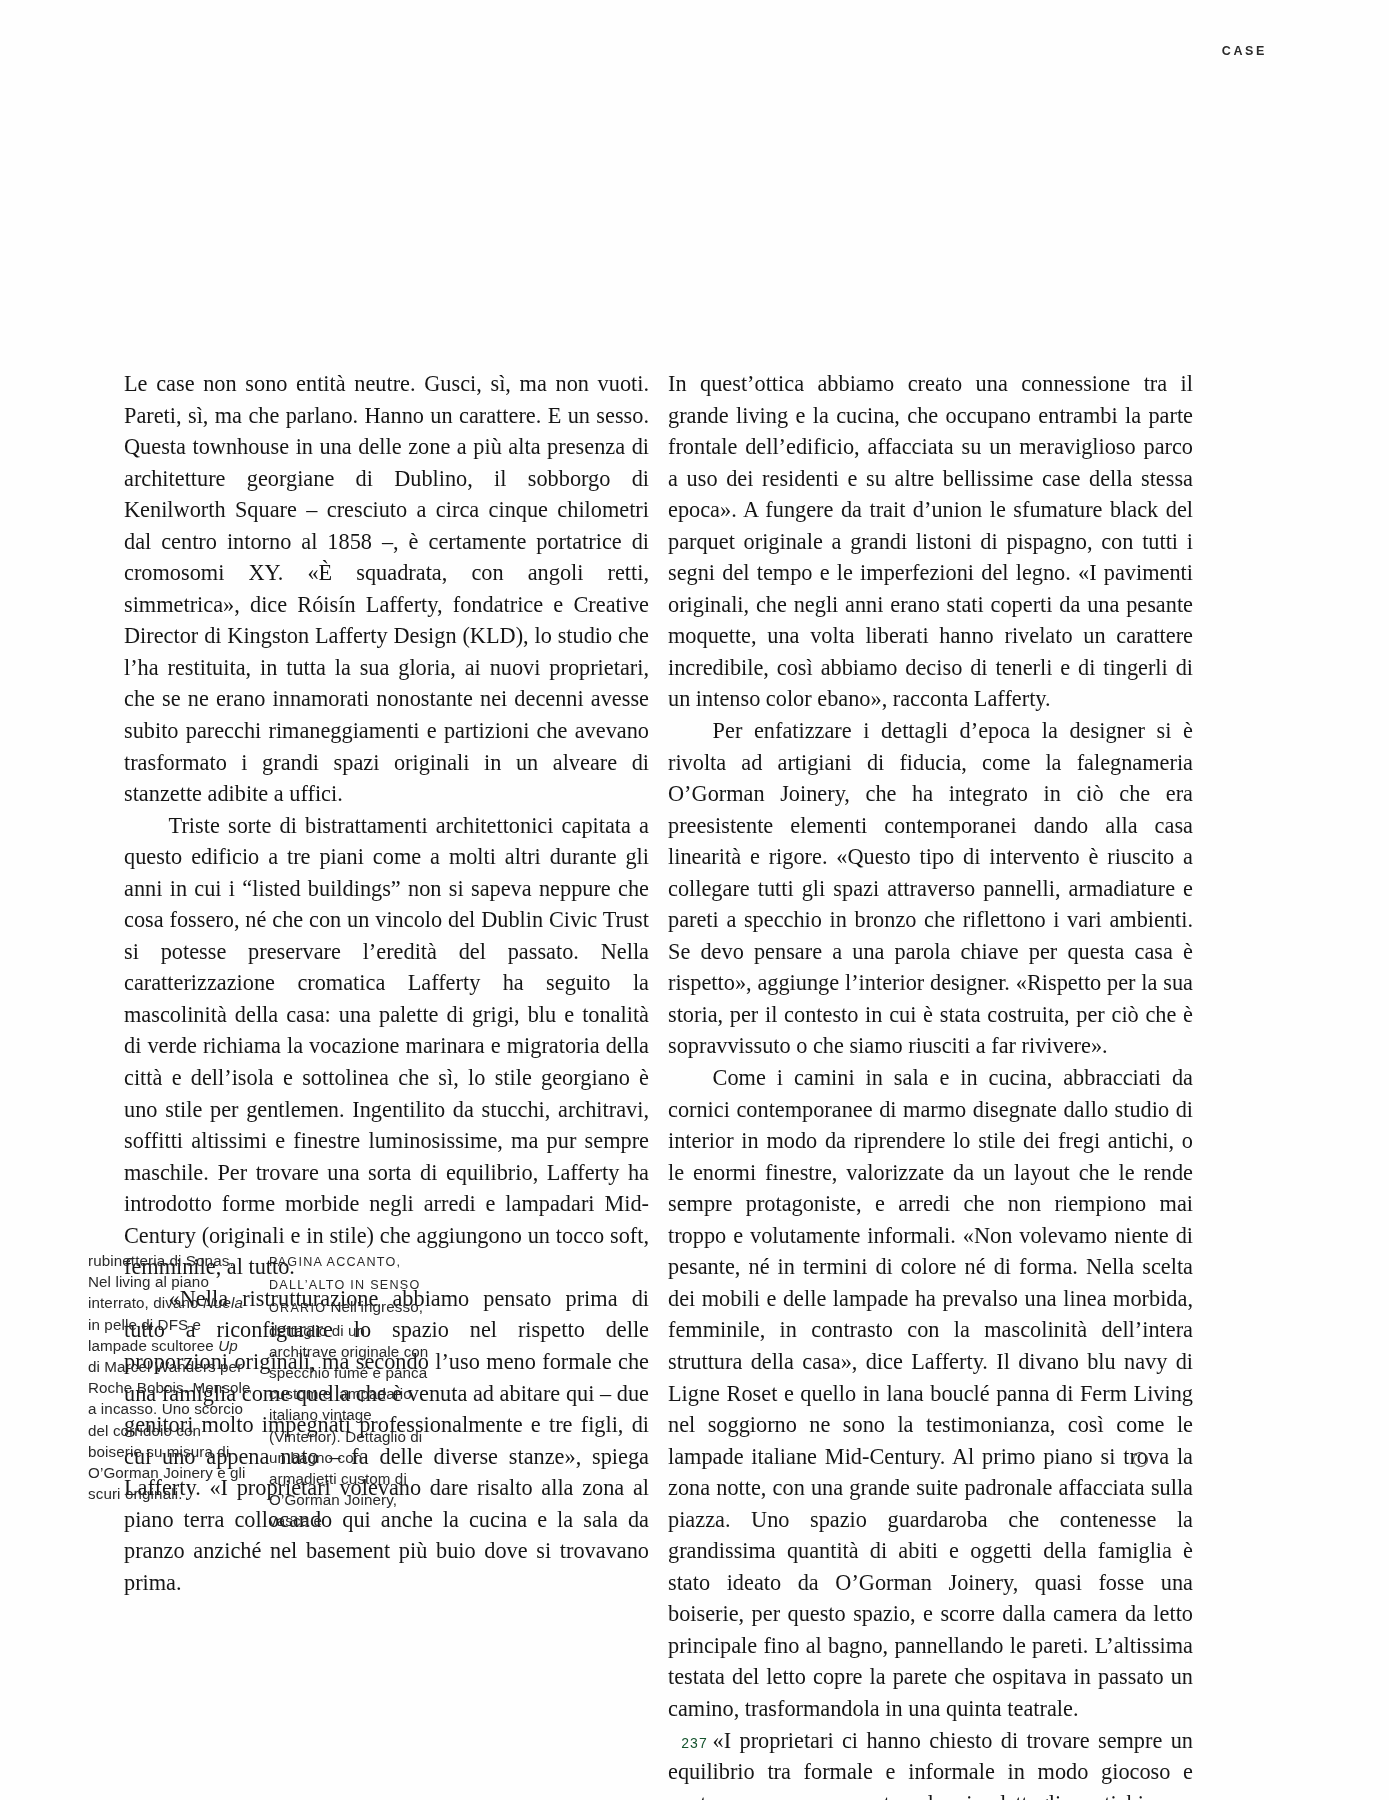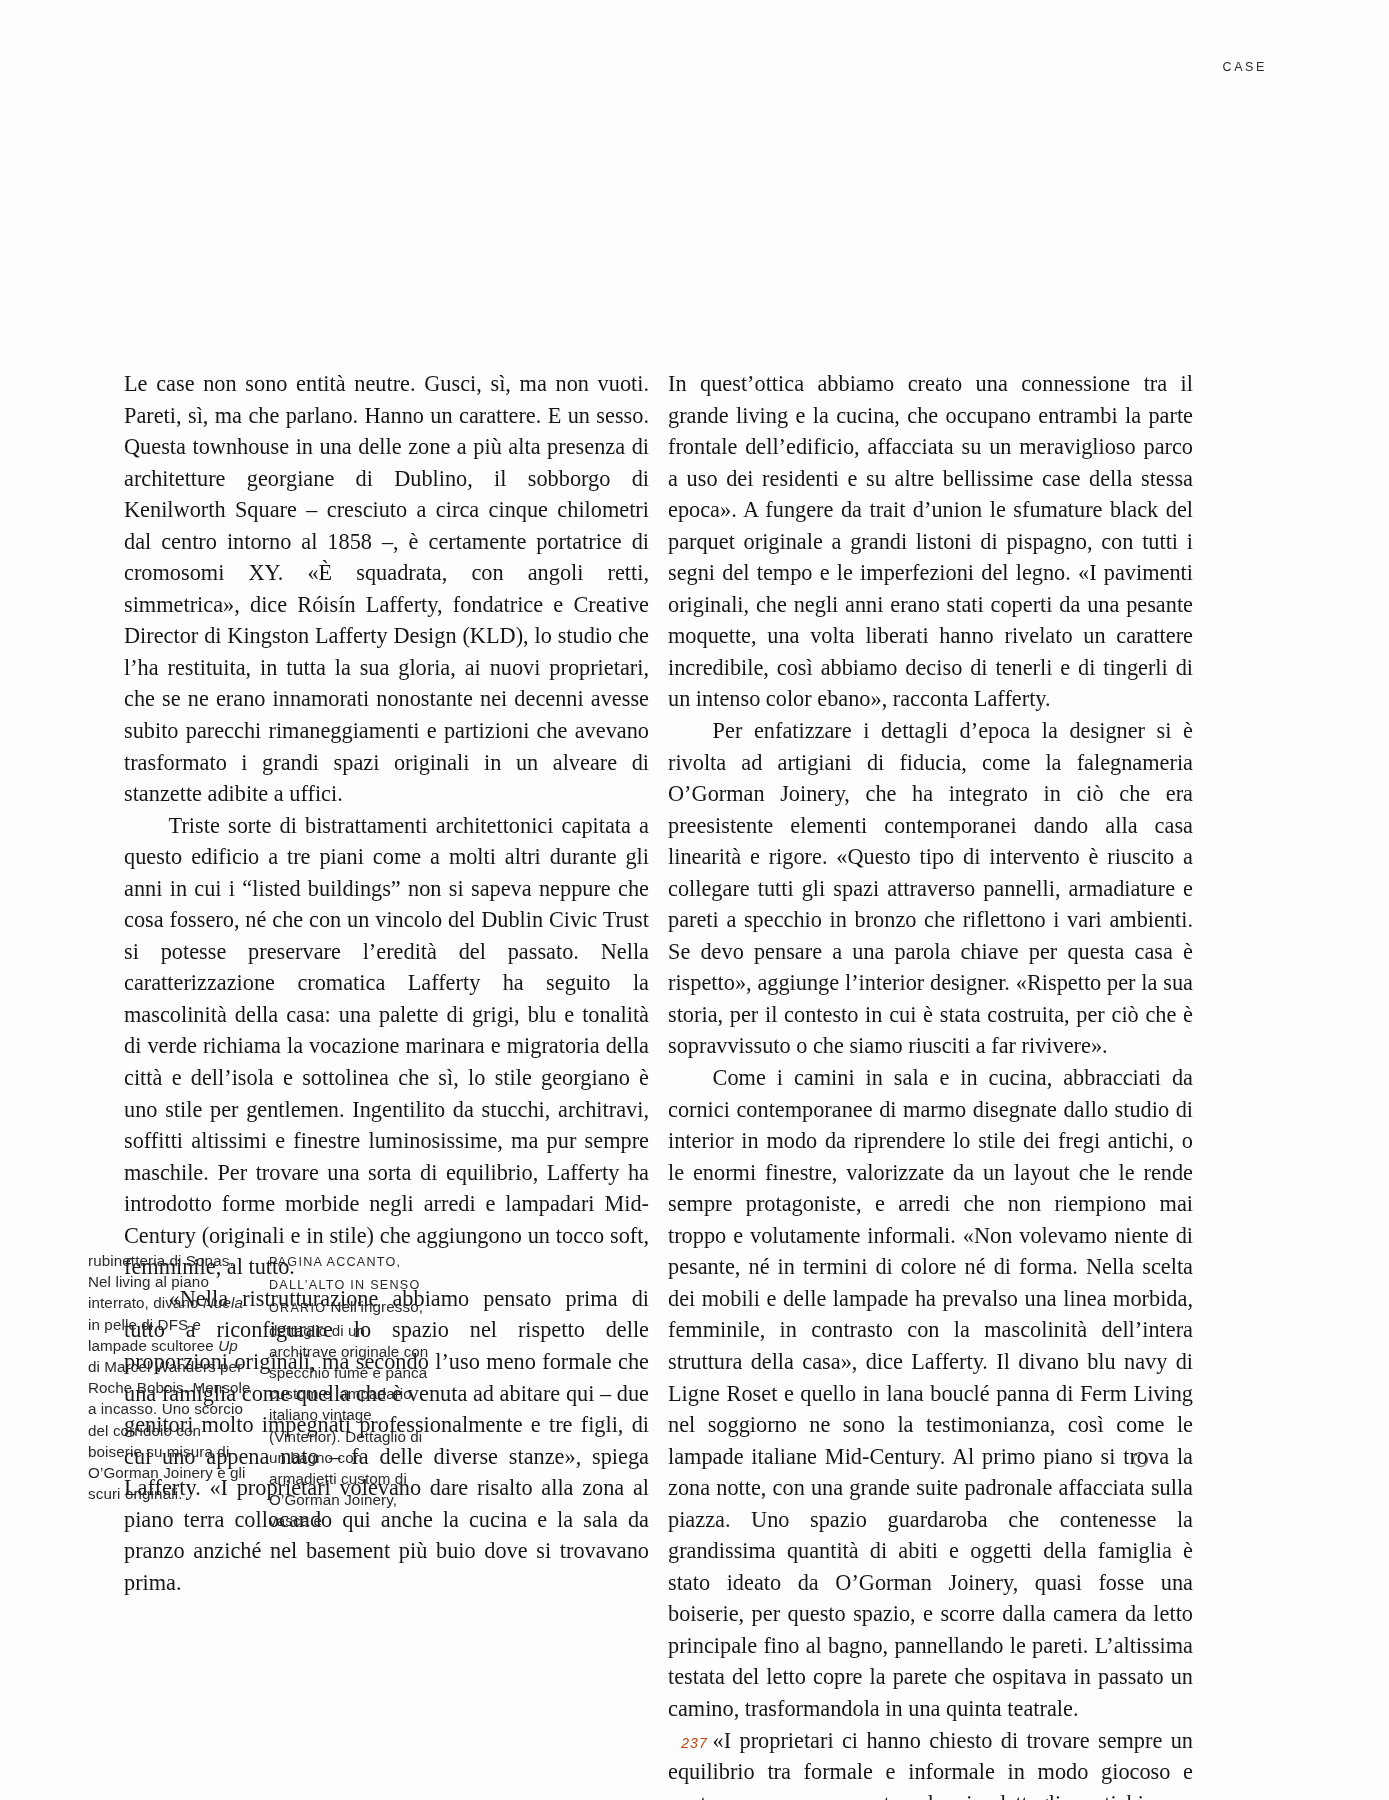--- a/index.html
+++ b/index.html
@@ -18,28 +18,28 @@
 
   .page {
     position: absolute;
     inset: 0;
     background: #fefefe;
   }
 
   
   .running-head {
     position: absolute;
-    top: 60px;
+    top: 44px;
     right: 122px;
     font-family: "Liberation Sans", sans-serif;
     font-size: 12.5px;
     letter-spacing: 2.6px;
     color: #2b2b2b;
     text-transform: uppercase;
-    font-weight: 400;
+    font-weight: 700;
   }
 
   
   .col {
     position: absolute;
     top: 368px;
     width: 525px;
     font-size: 22.3px;
     line-height: 31.55px;
     text-align: justify;
@@ -97,22 +97,21 @@
   
   .folio {
     position: absolute;
     top: 1735px;
     left: 0;
     width: 1389px;
     text-align: center;
     font-family: "Liberation Sans", sans-serif;
     font-size: 14px;
     letter-spacing: 1.1px;
-    color: #c2410c;
-    font-style: italic;
+    color: #14532d;
   }
 </style>
 </head>
 <body>
 
 <div class="page">
 
   <div class="running-head">CASE</div>
 
   <div class="col col-left">

